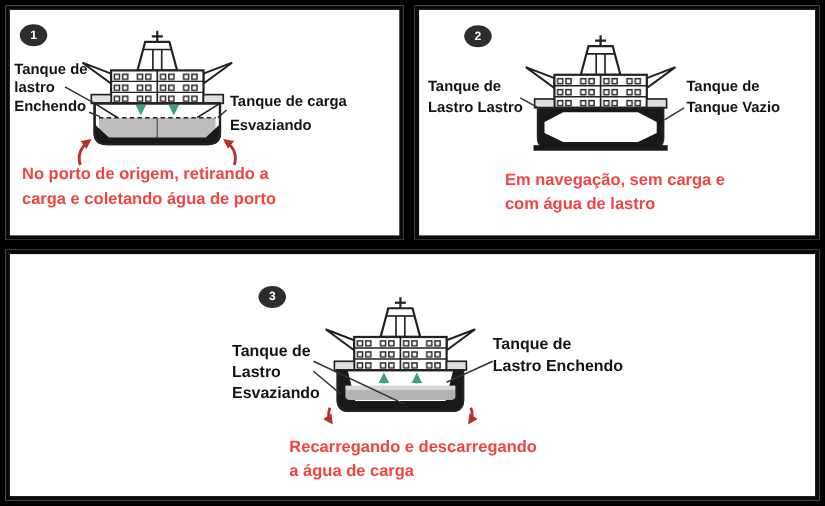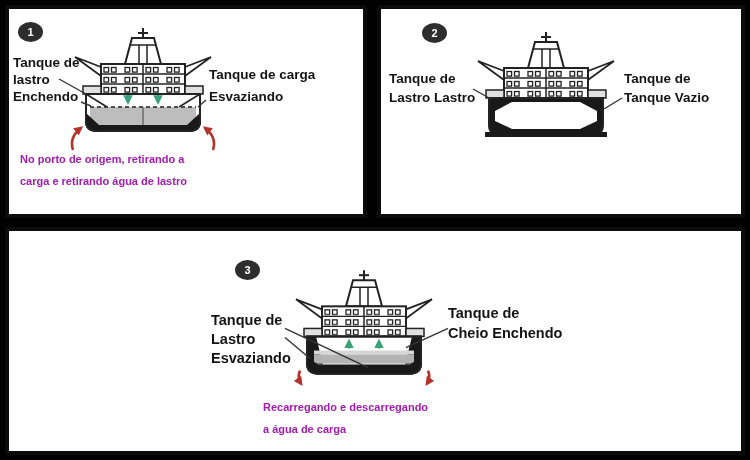--- a/index.html
+++ b/index.html
@@ -10,21 +10,21 @@
   .panel{background:#fff;border:4px solid #0b0b0b;position:relative;box-sizing:border-box;overflow:hidden;}
   #panel1{width:362px;height:213px;}
   #panel2{flex:1;height:213px;}
   #panel3{width:740px;height:228px;}
   .scene{position:absolute;left:0;top:0;width:100%;height:100%;}
   .badge{position:absolute;width:25px;height:20px;border-radius:50%;background:#2d2d2d;
          color:#fff;font-weight:bold;font-size:11px;display:flex;align-items:center;
          justify-content:center;}
   .lbl{position:absolute;font-weight:bold;color:#141414;font-size:13.5px;line-height:17px;white-space:nowrap;}
   .lbl3{font-size:14.5px;line-height:19px;}
-  .cap{position:absolute;font-weight:bold;color:#a21caf;font-size:11px;line-height:22px;white-space:nowrap;}
+  .cap{position:absolute;font-weight:bold;color:#ef4444;font-size:15px;line-height:22px;white-space:nowrap;}
 </style>
 </head>
 <body>
 
 <div class="frame">
 
   <div class="row">
 
     <div class="panel" id="panel1">
       <svg class="scene" viewBox="0 0 354 205" preserveAspectRatio="none">
@@ -88,27 +88,27 @@
           <line x1="72" y1="93" x2="82" y2="97"></line>
           <line x1="197" y1="91" x2="189" y2="98"></line>
         </g>
       </svg>
       <div class="badge" style="left:9px;top:13px">1</div>
       <div class="lbl" style="left:4px;top:45px">
         <div>Tanque de</div>
         <div>lastro</div>
         <div>Enchendo</div>
       </div>
-      <div class="lbl" style="left:200px;top:55px;line-height:22px">
+      <div class="lbl" style="left:200px;top:72px;line-height:22px">
         <div>Tanque de carga</div>
         <div>Esvaziando</div>
       </div>
       <div class="cap" style="left:11px;top:139px">
         <div>No porto de origem, retirando a</div>
-        <div>carga e retirando água de lastro</div>
+        <div>carga e coletando água de porto</div>
       </div>
     </div>
 
     <div class="panel" id="panel2">
       <svg class="scene" viewBox="0 0 360 205" preserveAspectRatio="none">
         <defs>
           <pattern id="win2" x="-41" y="37" width="21" height="10" patternUnits="userSpaceOnUse">
             <rect x="2" y="2.5" width="4.6" height="4.6" fill="none" stroke="#222" stroke-width="1.3"></rect>
             <rect x="9.5" y="2.5" width="4.6" height="4.6" fill="none" stroke="#222" stroke-width="1.3"></rect>
           </pattern>
@@ -149,20 +149,24 @@
         </g>
       </svg>
       <div class="badge" style="left:41px;top:14px">2</div>
       <div class="lbl" style="left:8px;top:60px;line-height:19px">
         <div>Tanque de</div>
         <div>Lastro Lastro</div>
       </div>
       <div class="lbl" style="left:243px;top:60px;line-height:19px">
         <div>Tanque de</div>
         <div>Tanque Vazio</div>
+      </div>
+      <div class="cap" style="left:78px;top:144px">
+        <div>Em navegação, sem carga e</div>
+        <div>com água de lastro</div>
       </div>
     </div>
   </div>
 
   <div class="panel" id="panel3">
     <svg class="scene" viewBox="0 0 732 219" preserveAspectRatio="none">
       <defs>
         <pattern id="win3" x="-41" y="37" width="21" height="10" patternUnits="userSpaceOnUse">
           <rect x="2" y="2.5" width="4.6" height="4.6" fill="none" stroke="#222" stroke-width="1.3"></rect>
           <rect x="9.5" y="2.5" width="4.6" height="4.6" fill="none" stroke="#222" stroke-width="1.3"></rect>
@@ -223,21 +227,21 @@
       </g>
     </svg>
     <div class="badge" style="left:226px;top:29px">3</div>
     <div class="lbl lbl3" style="left:202px;top:80px">
       <div>Tanque de</div>
       <div>Lastro</div>
       <div>Esvaziando</div>
     </div>
     <div class="lbl lbl3" style="left:439px;top:72px;line-height:20px">
       <div>Tanque de</div>
-      <div>Cheio Enchendo</div>
+      <div>Lastro Enchendo</div>
     </div>
     <div class="cap" style="left:254px;top:165px">
       <div>Recarregando e descarregando</div>
       <div>a água de carga</div>
     </div>
   </div>
 
 </div>
 
 </body></html>

